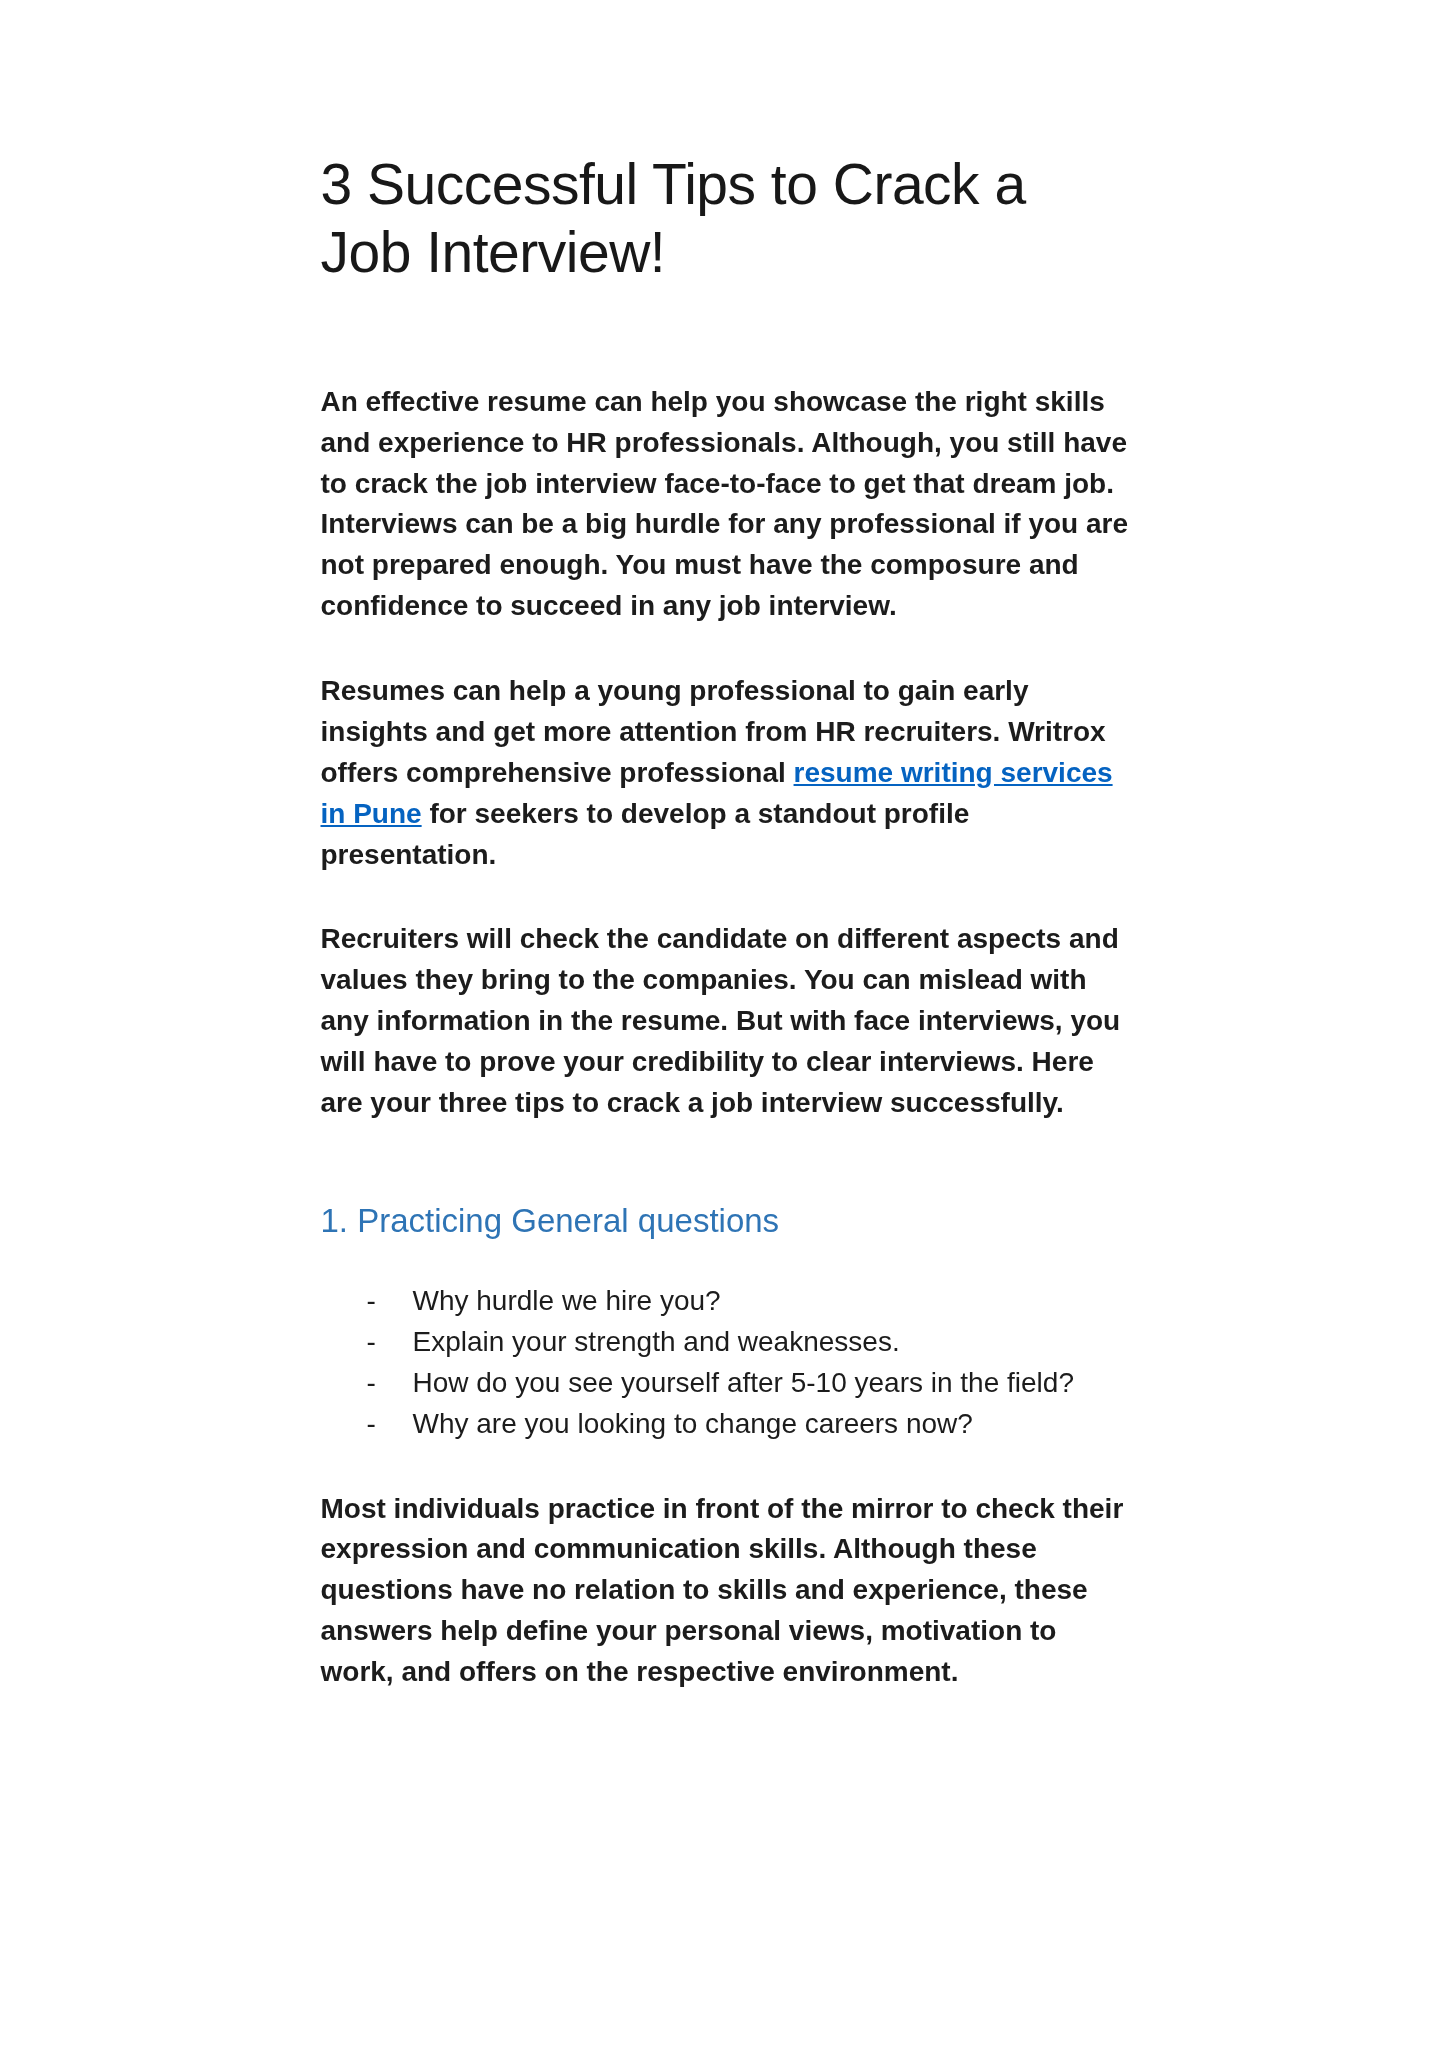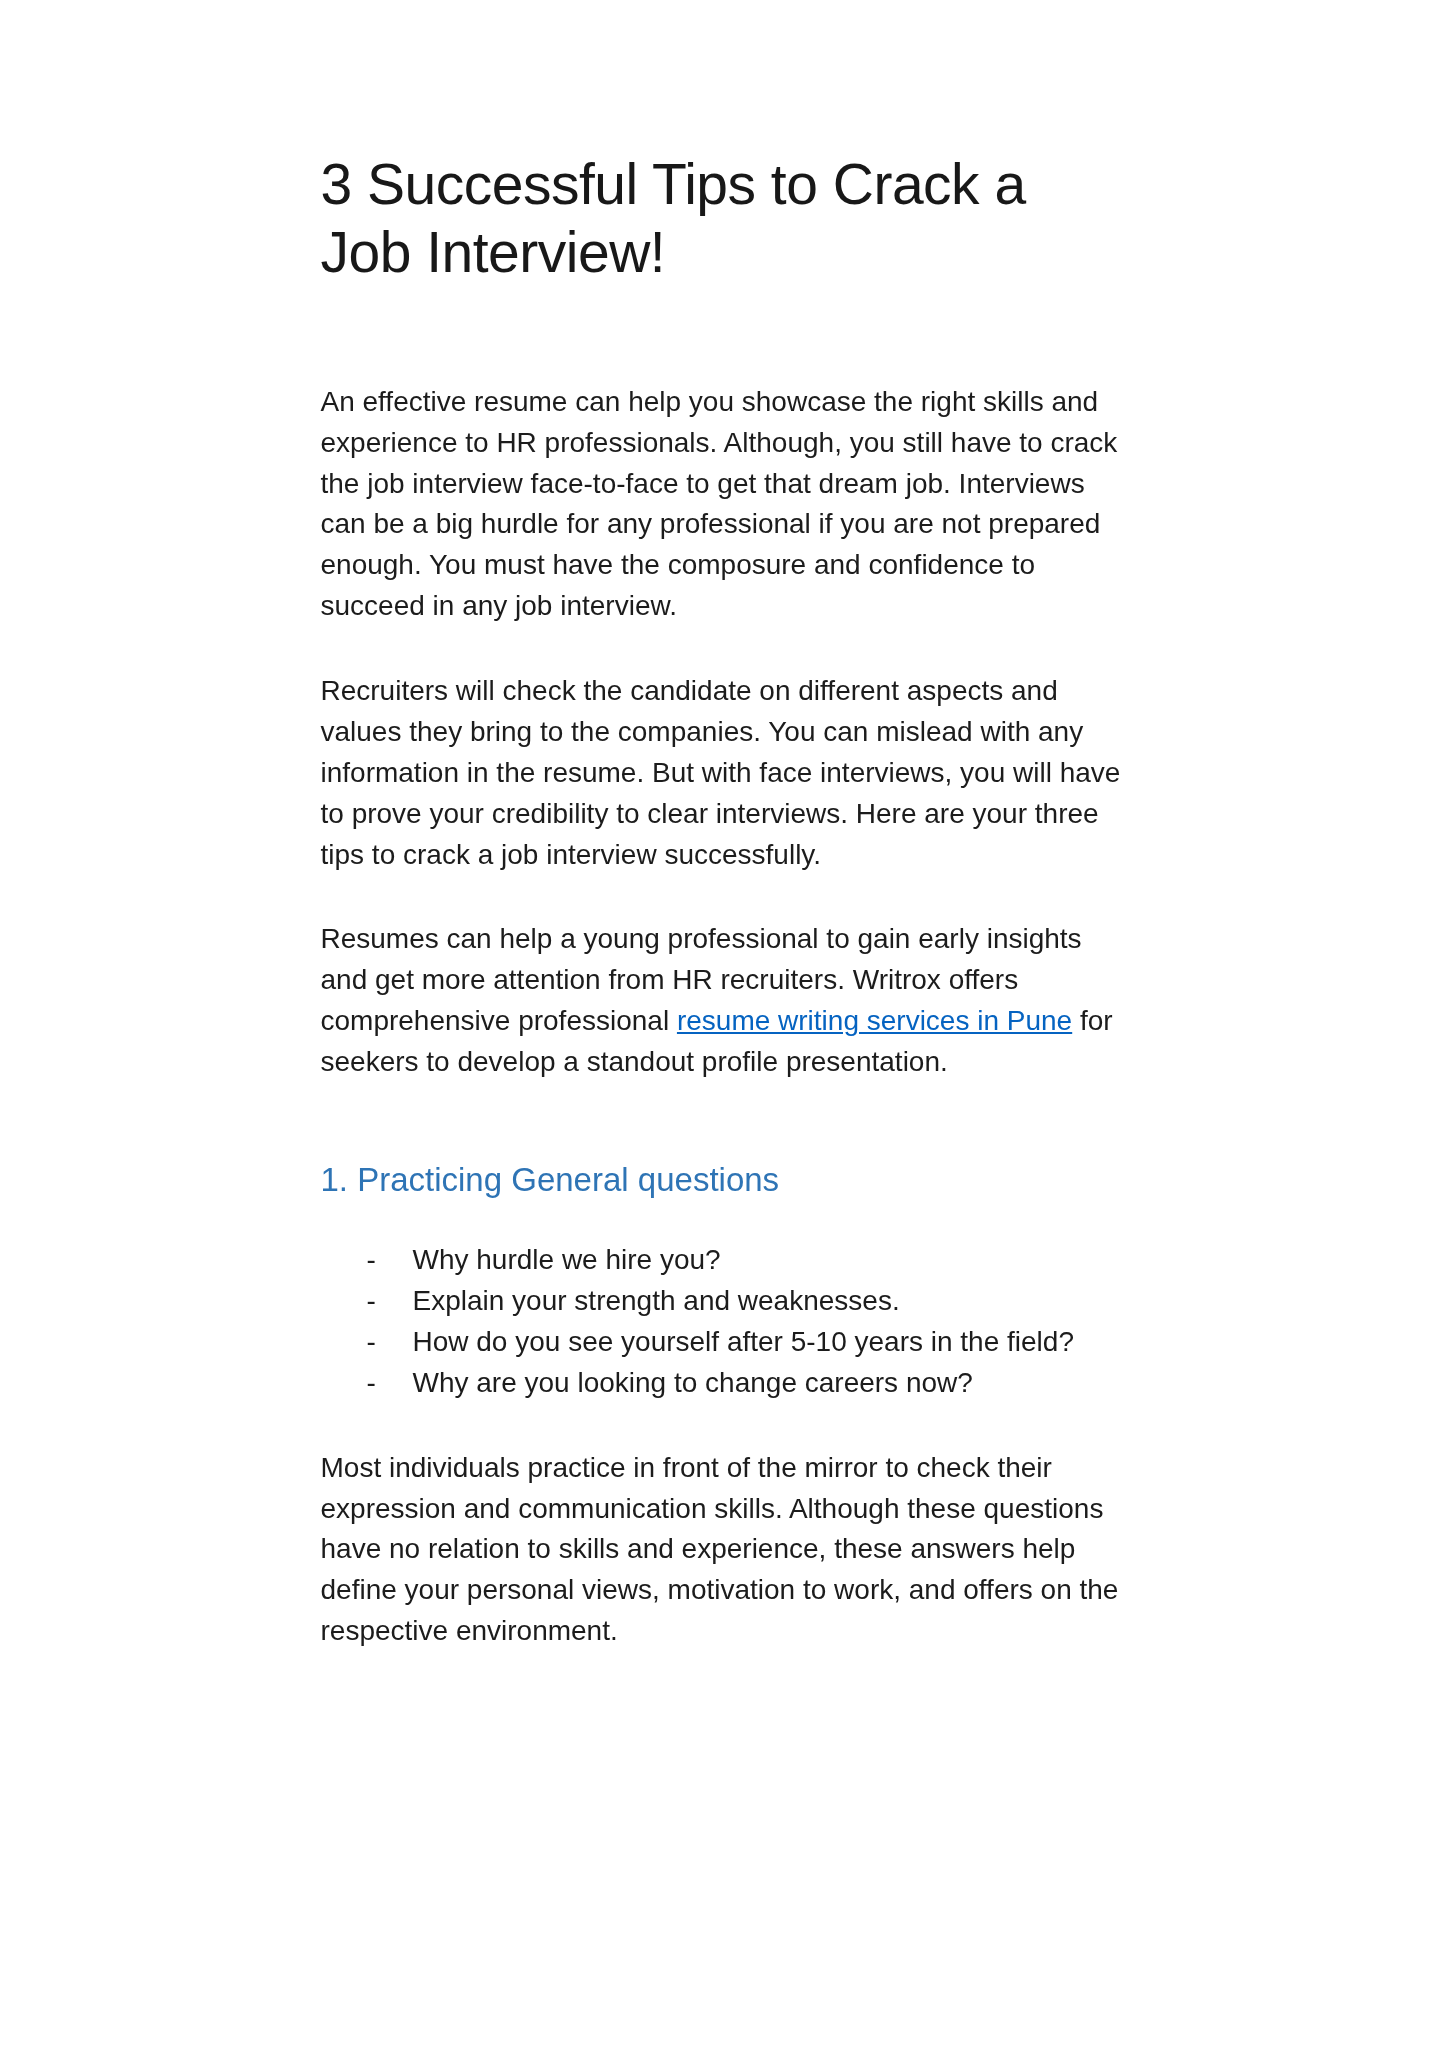--- a/index.html
+++ b/index.html
@@ -23,20 +23,21 @@
     letter-spacing: -0.5px;
     color: #181818;
     margin: 0 0 95px 0;
     line-height: 1.2;
   }
   .doc-paragraph {
     font-size: 28px;
     line-height: 1.46;
     margin: 16px 0 44px 0;
     color: #1c1c1c;
+    font-weight: bold;
   }
   .doc-link {
     color: #0563C1;
     text-decoration: underline;
     cursor: pointer;
   }
   .section-heading {
     font-size: 33px;
     font-weight: 400;
     color: #2E74B5;
@@ -64,23 +65,23 @@
 </style>
 </head>
 <body>
 
 <div class="page">
 
   <h1 class="doc-title">3 Successful Tips to Crack a Job Interview!</h1>
 
   <p class="doc-paragraph">An effective resume can help you showcase the right skills and experience to HR professionals. Although, you still have to crack the job interview face-to-face to get that dream job. Interviews can be a big hurdle for any professional if you are not prepared enough. You must have the composure and confidence to succeed in any job interview.</p>
 
+  <p class="doc-paragraph"><span>Resumes can help a young professional to gain early insights and get more attention from HR recruiters. Writrox offers comprehensive professional </span><a class="doc-link" href="#">resume writing services in Pune</a><span> for seekers to develop a standout profile presentation.</span></p>
+
   <p class="doc-paragraph">Recruiters will check the candidate on different aspects and values they bring to the companies. You can mislead with any information in the resume. But with face interviews, you will have to prove your credibility to clear interviews. Here are your three tips to crack a job interview successfully.</p>
-
-  <p class="doc-paragraph"><span>Resumes can help a young professional to gain early insights and get more attention from HR recruiters. Writrox offers comprehensive professional </span><a class="doc-link" href="#">resume writing services in Pune</a><span> for seekers to develop a standout profile presentation.</span></p>
 
   <h2 class="section-heading">1. Practicing General questions</h2>
 
 
 
   <div class="dash-list">
     <div class="dash-item">
       <span class="dash">-</span>
       <span class="item-text">Why hurdle we hire you?</span>
     </div>

